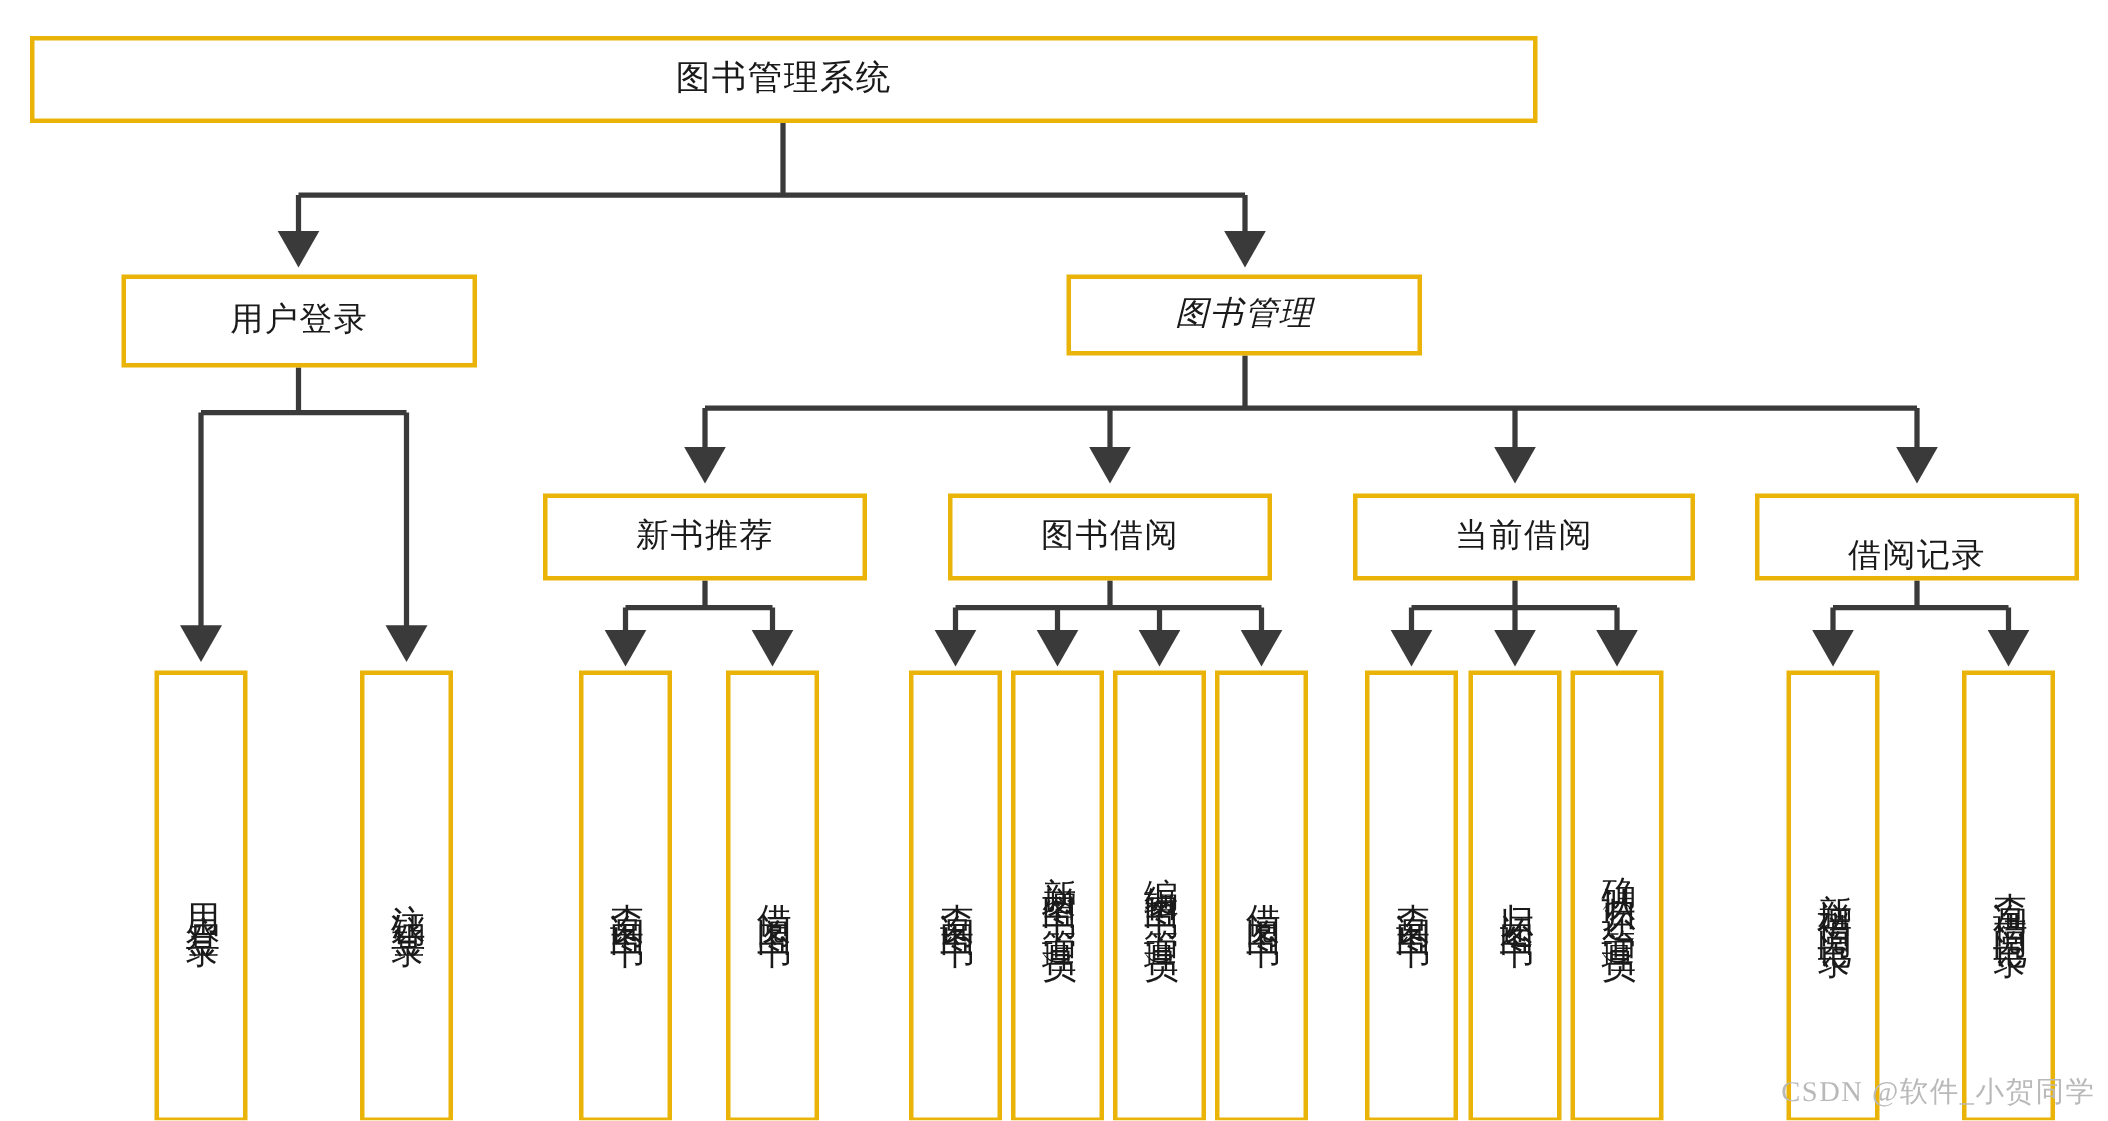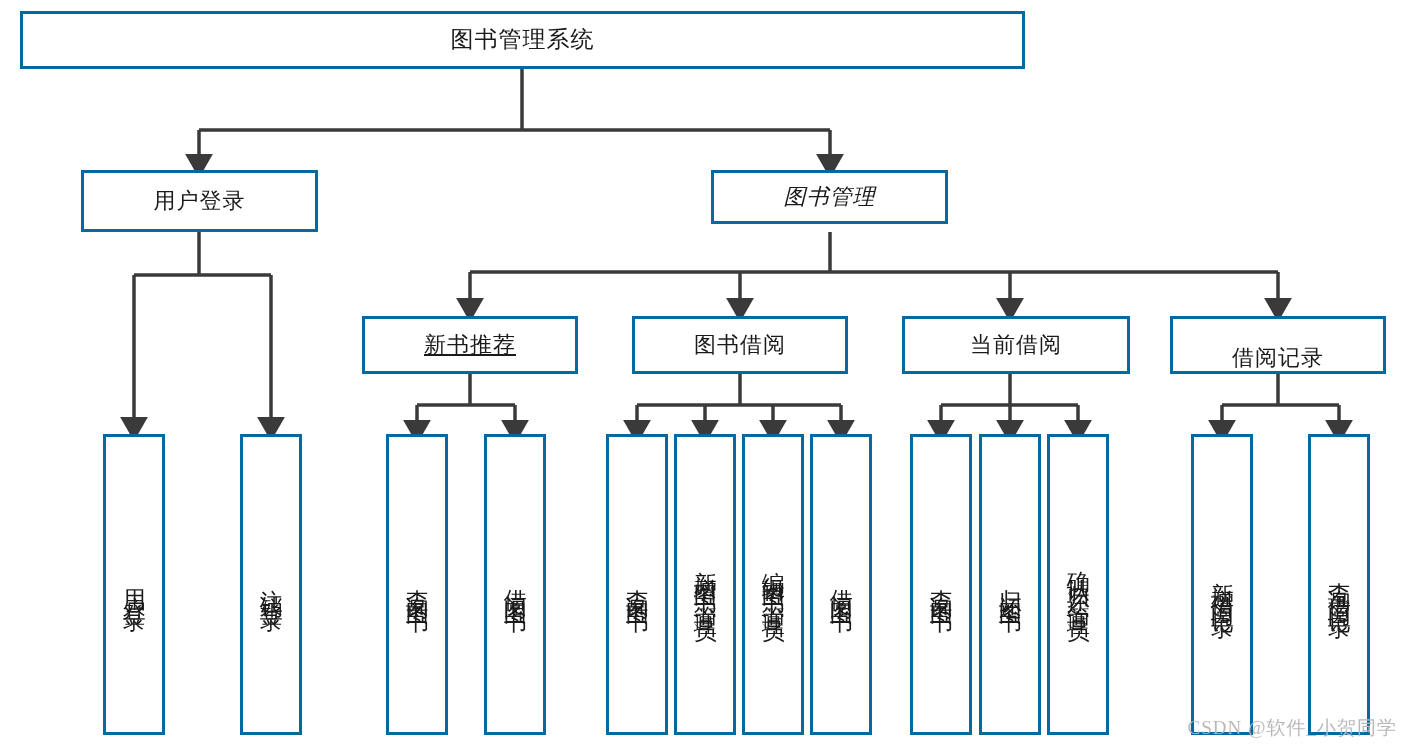--- a/index.html
+++ b/index.html
@@ -19,26 +19,27 @@
     position: absolute;
     left: 0;
     top: 0;
     width: 1405px;
     height: 747px;
     pointer-events: none;
   }
   .node {
     position: absolute;
     box-sizing: border-box;
-    border: 3px solid #0369a1;
+    border: 3px solid #eab308;
     background: #ffffff;
     display: flex;
     align-items: center;
     justify-content: center;
     color: #1a1a1a;
+    margin-top: 13px;
   }
   .node.horiz {
     font-size: 22px;
     letter-spacing: 1px;
     line-height: 1.2;
   }
   .node.root {
     font-size: 23px;
   }
   .node.vert {
@@ -126,21 +127,21 @@
     <span>图书管理系统</span>
   </div>
 
   <div class="node horiz" style="left:81px; top:170px; width:237px; height:62px;">
     <span>用户登录</span>
   </div>
   <div class="node horiz" style="left:711px; top:170px; width:237px; height:54px;font-style:italic;">
     <span>图书管理</span>
   </div>
 
-  <div class="node horiz" style="left:362px; top:316px; width:216px; height:58px;text-decoration:underline;">
+  <div class="node horiz" style="left:362px; top:316px; width:216px; height:58px;">
     <span>新书推荐</span>
   </div>
   <div class="node horiz" style="left:632px; top:316px; width:216px; height:58px;">
     <span>图书借阅</span>
   </div>
   <div class="node horiz" style="left:902px; top:316px; width:228px; height:58px;">
     <span>当前借阅</span>
   </div>
   <div class="node horiz" style="left:1170px; top:316px; width:216px; height:58px;align-items:flex-end;">
     <span>借阅记录</span>

